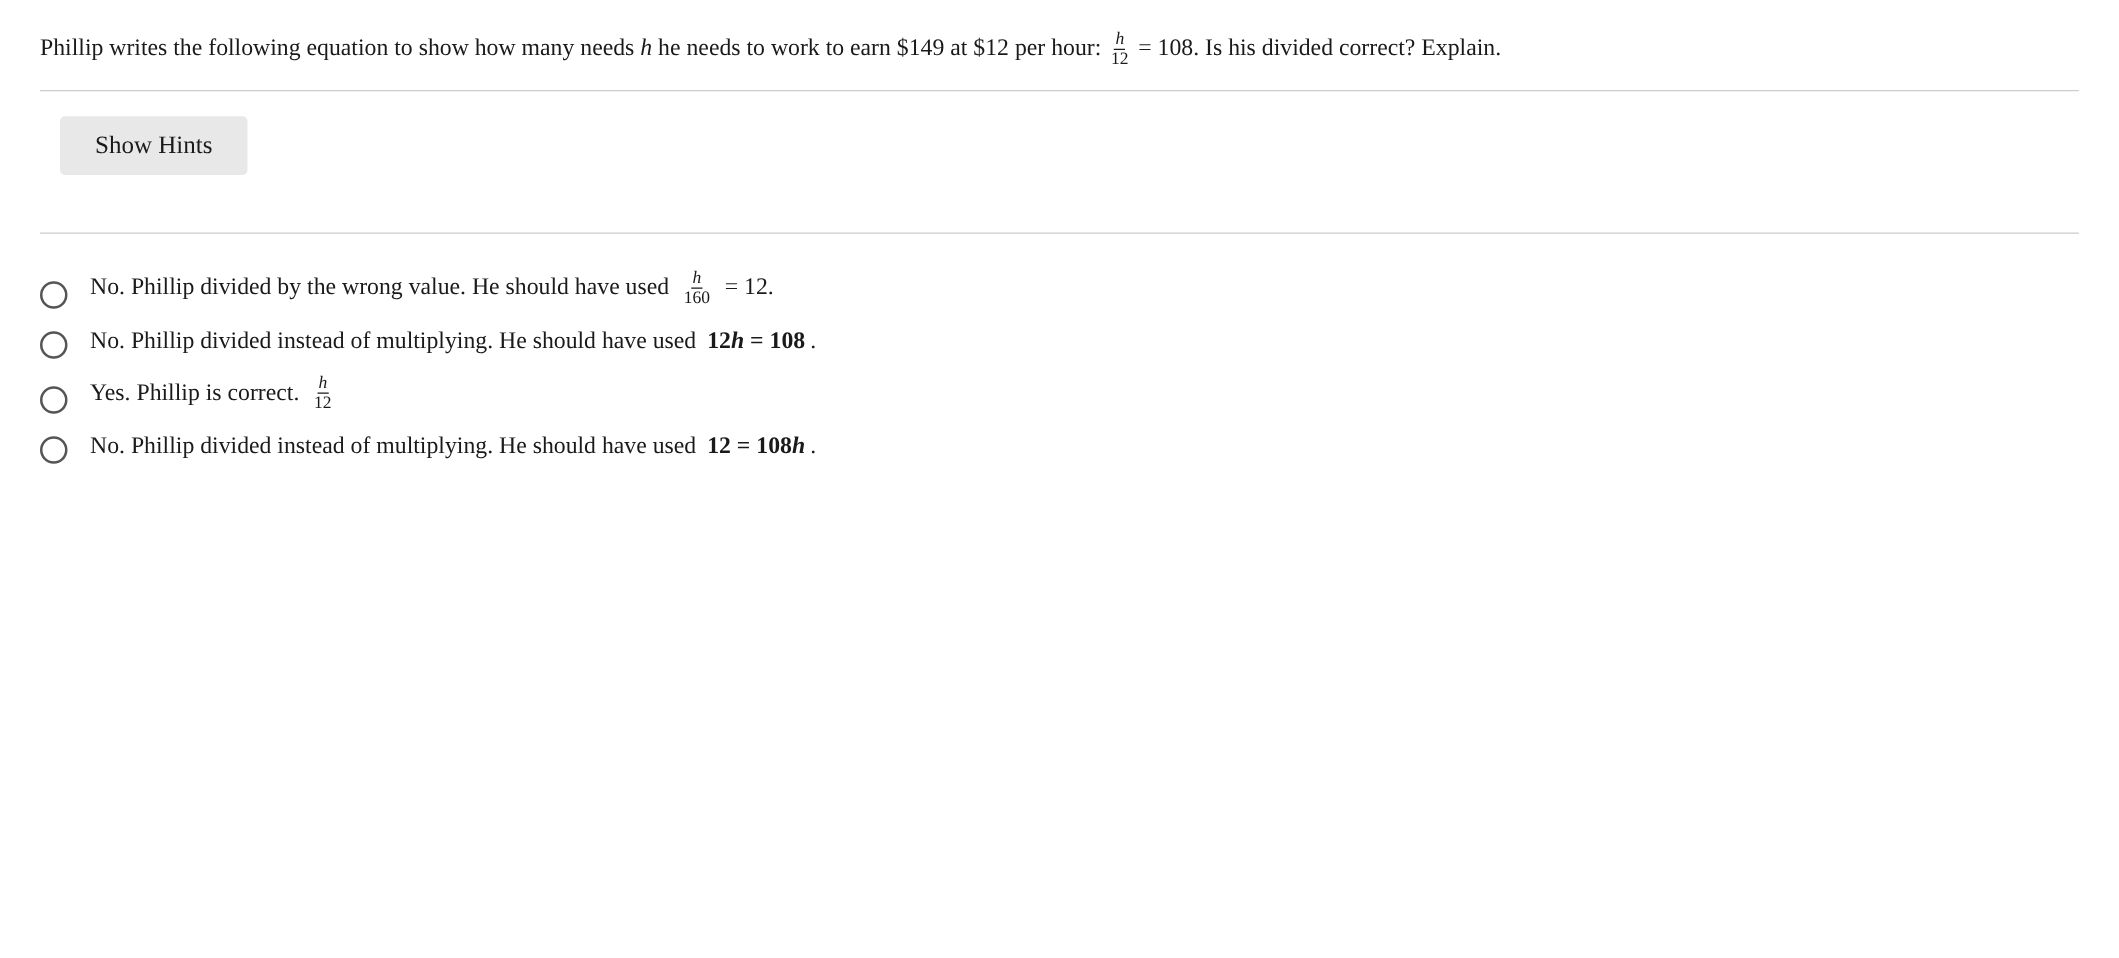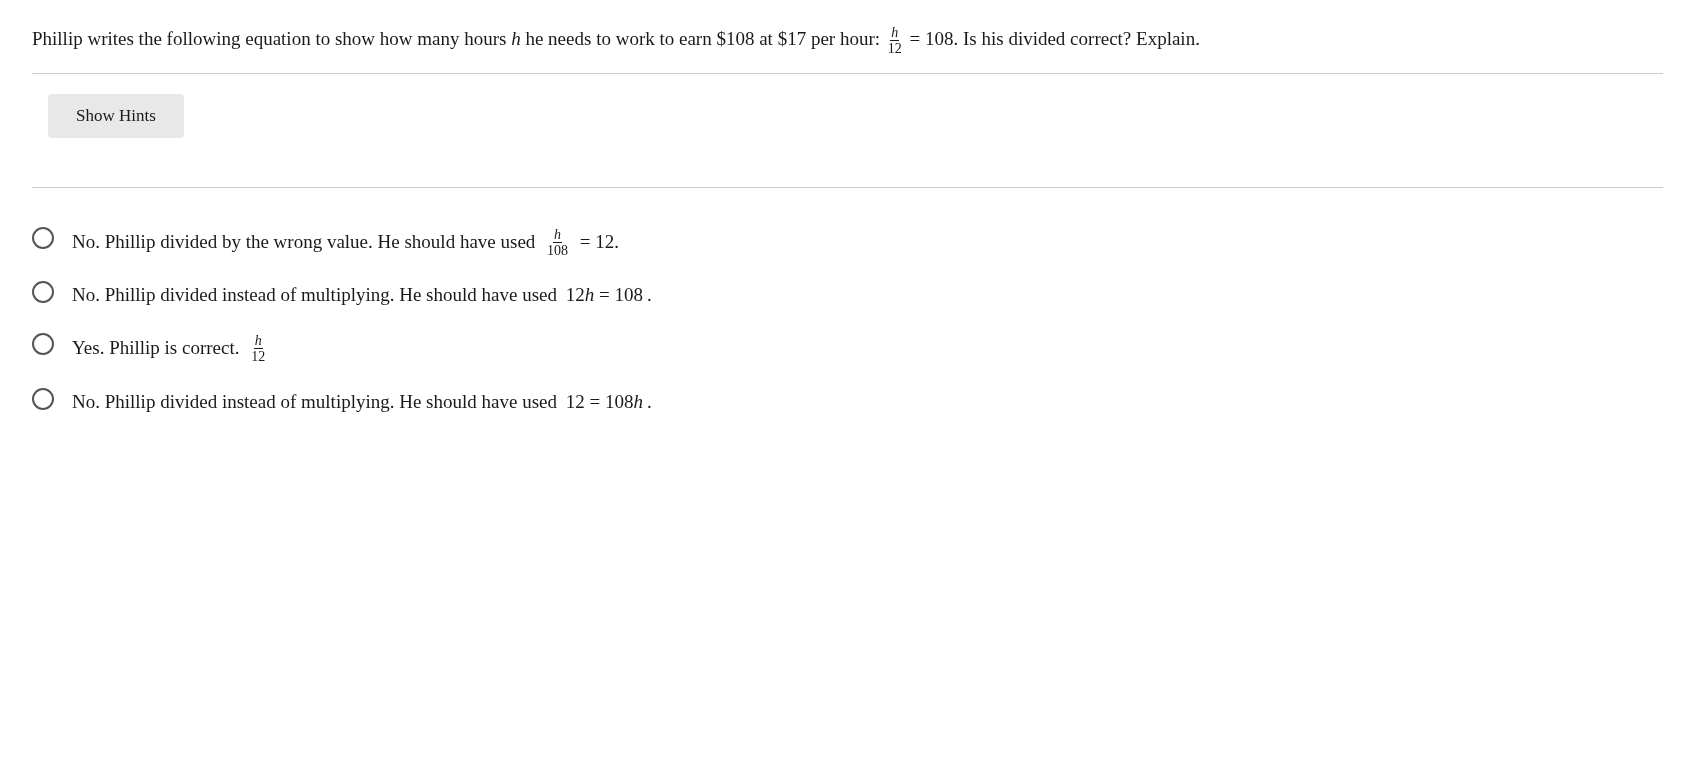--- a/index.html
+++ b/index.html
@@ -50,34 +50,34 @@
       padding: 16px;
       min-height: 110px;
       border-bottom: 1px solid #cccccc;
     }
 
     .show-hints-btn {
       background: #e8e8e8;
       border: none;
       border-radius: 4px;
       padding: 12px 28px;
-      font-size: 17px;
+      font-size: 20px;
       font-family: Georgia, 'Times New Roman', Times, serif;
       cursor: pointer;
       color: #1a1a1a;
     }
 
     .options-area {
       padding: 16px 0;
     }
 
     .option {
       display: flex;
-      align-items: flex-start;
-      margin: 23px 0;
+      align-items: flex-end;
+      margin: 12px 0;
       font-size: 19px;
       line-height: 1.5;
       cursor: pointer;
     }
 
     .option input[type="radio"] {
       width: 22px;
       height: 22px;
       margin-right: 18px;
       flex-shrink: 0;
@@ -95,51 +95,51 @@
     }
 
     .option-label {
       display: flex;
       align-items: center;
       flex-wrap: wrap;
       gap: 4px;
     }
 
     .math-bold {
-      font-weight: normal;
+      font-weight: bold;
     }
 
     .italic-h {
       font-style: italic;
     }
   </style>
 </head>
 <body>
 
 <div>
   <div class="question-text">
-    <span>Phillip writes the following equation to show how many hours </span><span class="italic-h">h</span><span> he needs to work to earn $108 at $17 per hour: </span><span class="fraction">
+    <span>Phillip writes the following equation to show how many needs </span><span class="italic-h">h</span><span> he needs to work to earn $149 at $12 per hour: </span><span class="fraction">
         <span class="numerator">h</span>
         <span class="denominator">12</span>
       </span>&nbsp;<span>= 108</span><span>. Is his divided correct? Explain.</span>
   </div>
 
   <div class="hints-area">
     <button class="show-hints-btn">Show Hints</button>
   </div>
 
   <div class="options-area">
 
     <label class="option">
       <input type="radio" name="answer" style="">
       <span class="option-label">
         <span>No. Phillip divided by the wrong value. He should have used&nbsp;</span>
           <span class="fraction">
             <span class="numerator">h</span>
-            <span class="denominator">108</span>
+            <span class="denominator">160</span>
           </span>
           <span>&nbsp;= 12.</span>
       </span>
     </label>
 
     <label class="option">
       <input type="radio" name="answer" style="">
       <span class="option-label">
         <span>No. Phillip divided instead of multiplying. He should have used&nbsp;</span>
           <span class="math-bold">12<span class="italic-h">h</span> = 108</span>

